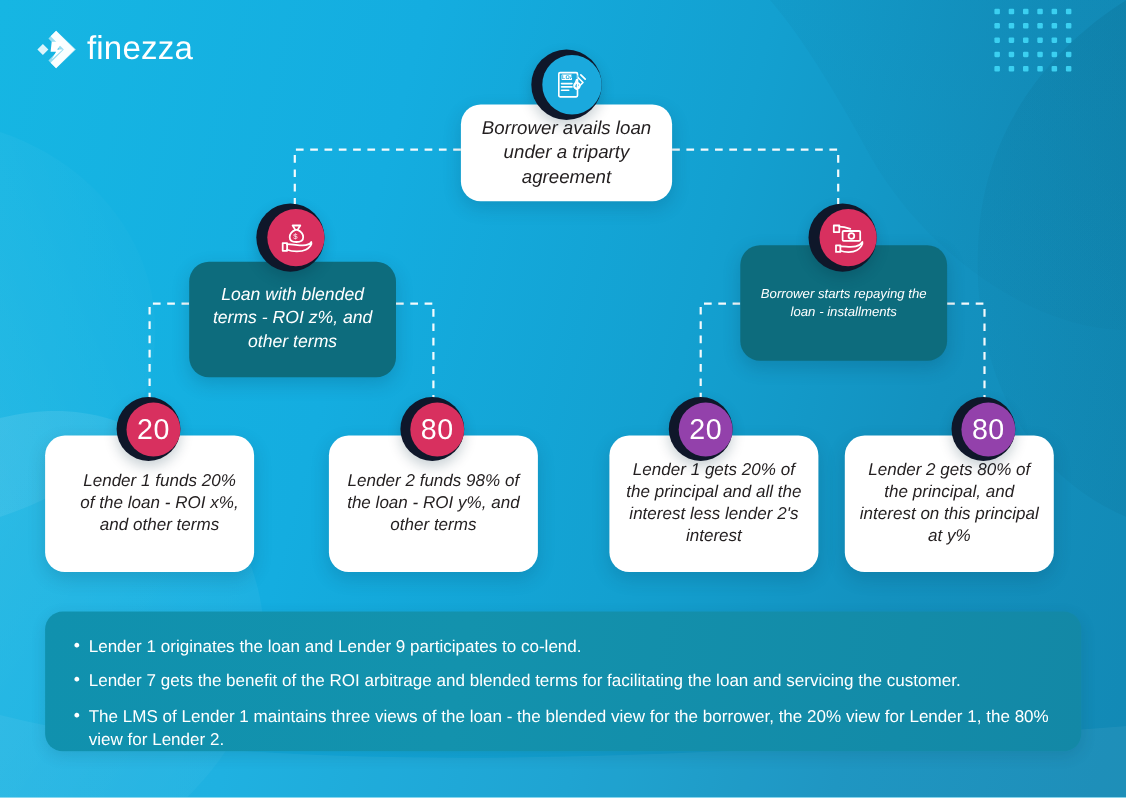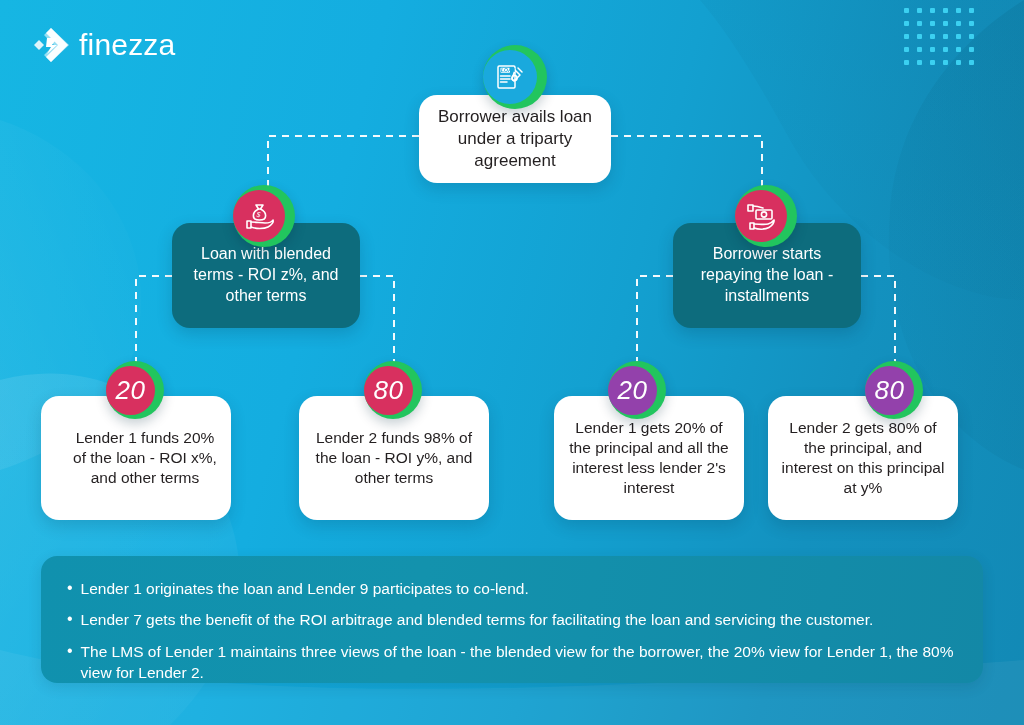--- a/index.html
+++ b/index.html
@@ -70,42 +70,42 @@
   }
   .card {
     position: absolute;
     box-sizing: border-box;
     border-radius: 18px;
     display: flex;
     align-items: center;
     justify-content: center;
     text-align: center;
     line-height: 1.3;
+    font-style: italic;
   }
   .card-white {
     background: #ffffff;
     color: #231f20;
     box-shadow: 0 6px 16px rgba(0,40,60,.16);
   }
   .card-teal {
     background: #0d6c7d;
     color: #ffffff;
     box-shadow: 0 6px 16px rgba(0,40,60,.18);
   }
 
   .badge {
     position: absolute;
     border-radius: 50%;
-    background: #22c55e;
+    background: #0f172a;
     box-shadow: 0 5px 12px rgba(0,40,60,.22);
     display: flex;
     align-items: center;
-    justify-content: flex-start;
+    justify-content: flex-end;
     z-index: 4;
-    font-style: italic;
   }
   .badge-inner {
     border-radius: 50%;
     display: flex;
     align-items: center;
     justify-content: center;
     color: #ffffff;
   }
   .badge-num {
     font-size: 26px;
@@ -120,25 +120,25 @@
     top: 95px;
     width: 192px;
     height: 88px;
     font-size: 17px;
     padding: 0 10px;
   }
   #top-badge { left: 483px; top: 45px; width: 64px; height: 64px; }
   #top-badge .badge-inner { width: 54px; height: 54px; background: #1aa9dd; }
 
   
-  #l2a-card { left: 172px; top: 223px; width: 188px; height: 105px; font-size: 16px; padding: 0 8px; }
+  #l2a-card { left: 172px; top: 238px; width: 188px; height: 105px; font-size: 16px; padding: 0 8px; }
   #l2a-badge { left: 233px; top: 185px; width: 62px; height: 62px; }
   #l2a-badge .badge-inner { width: 52px; height: 52px; background: #d8305f; }
 
-  #l2b-card { left: 673px; top: 223px; width: 188px; height: 105px; font-size: 16px; padding: 0 8px; }
+  #l2b-card { left: 673px; top: 223px; width: 188px; height: 105px; font-size: 12px; padding: 0 8px; }
   #l2b-badge { left: 735px; top: 185px; width: 62px; height: 62px; }
   #l2b-badge .badge-inner { width: 52px; height: 52px; background: #d8305f; }
 
   
   .leaf-card { width: 190px; height: 124px; top: 396px; font-size: 15.5px; padding: 0 9px; }
   .leaf-badge { top: 361px; width: 58px; height: 58px; }
   .leaf-badge .badge-inner { width: 49px; height: 49px; }
 
   #l3a-card { left: 41px; padding-left: 27px; }
   #l3a-badge { left: 106px; }

